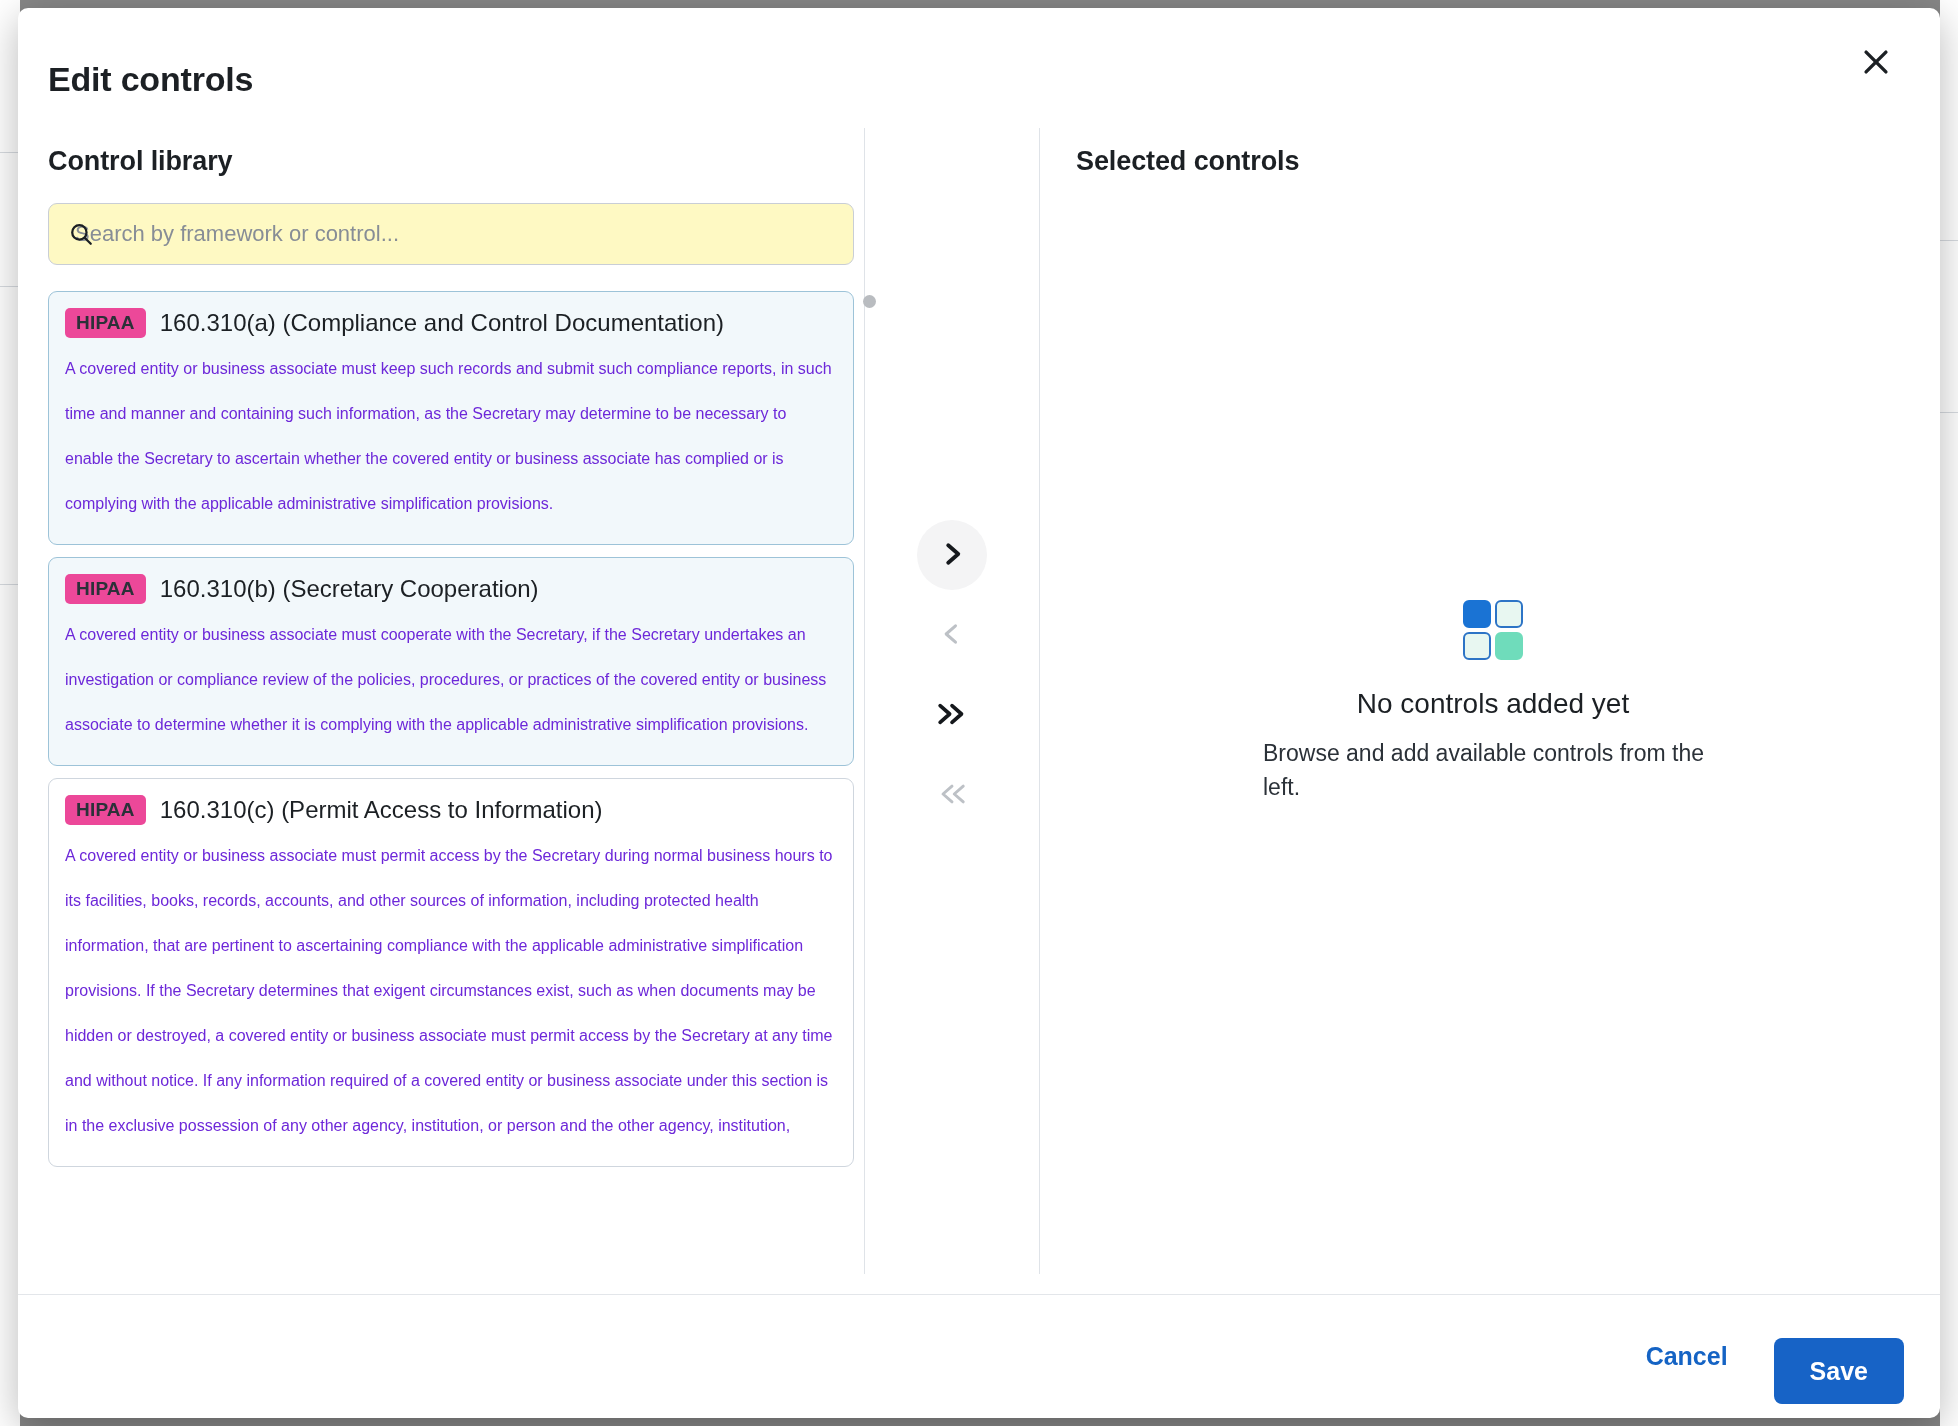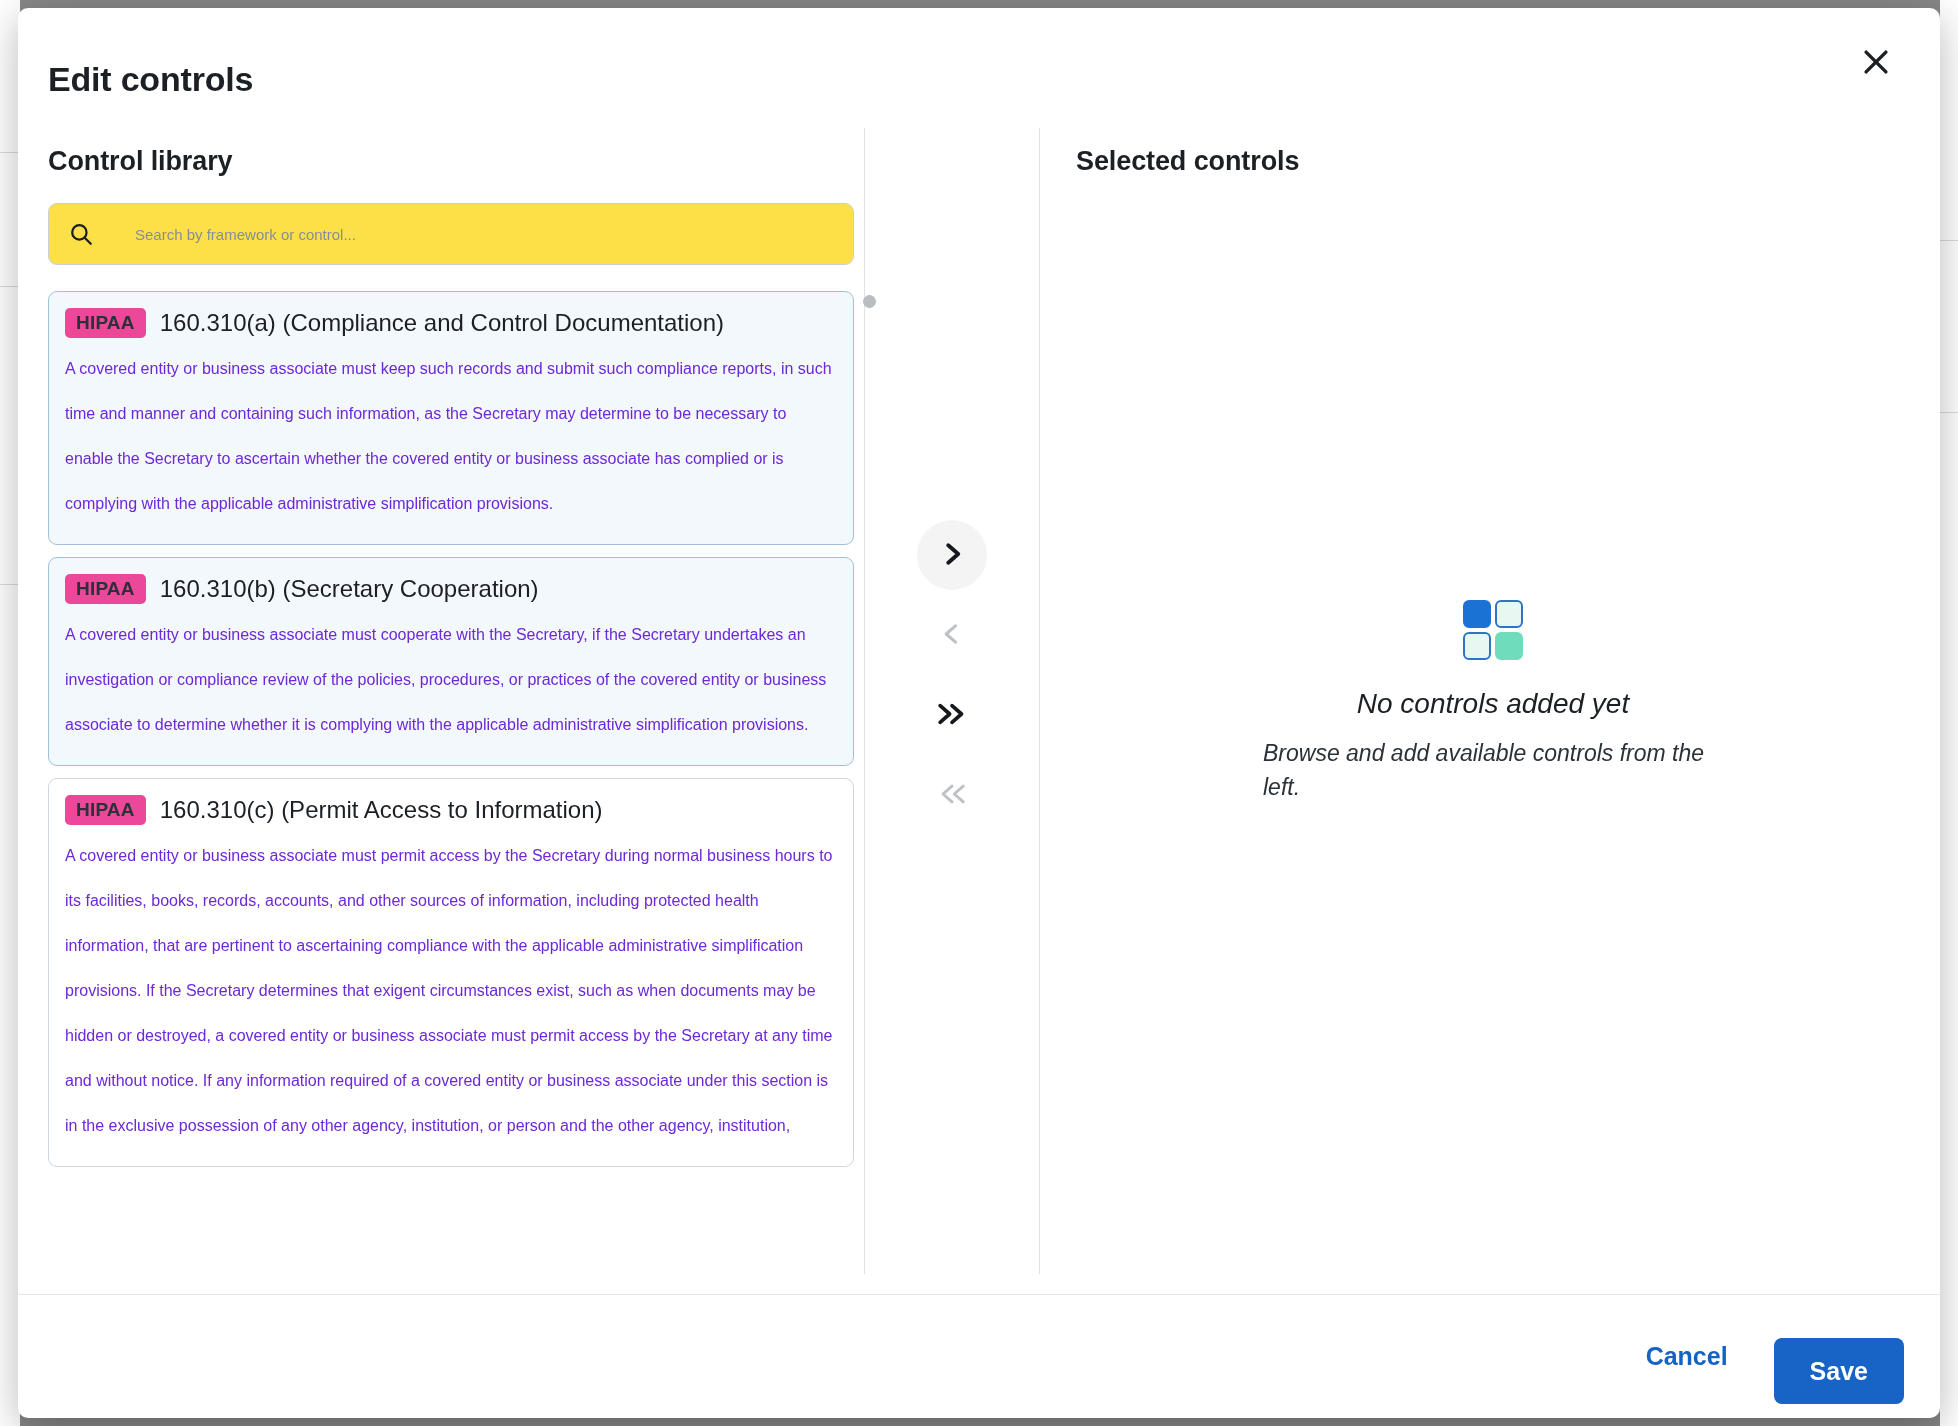--- a/index.html
+++ b/index.html
@@ -104,25 +104,25 @@
     position: relative;
     margin-top: 26px;
     width: 806px;
     height: 62px;
   }
   #search-input {
     width: 100%;
     height: 100%;
     border: 1px solid #c9ced6;
     border-radius: 9px;
-    background: #fde047;
-    font-size: 15px;
+    background: #fef9c3;
+    font-size: 22px;
     font-family: "Liberation Sans", sans-serif;
     color: #1c2024;
-    padding: 0 16px 0 86px;
+    padding: 0 16px 0 26px;
     outline: none;
   }
   #search-input::placeholder { color: #878d96; }
   #search-icon {
     position: absolute;
     left: 20px;
     top: 50%;
     transform: translateY(-50%);
     width: 26px;
     height: 26px;
@@ -250,21 +250,20 @@
     padding-left: 30px;
   }
   #empty-state {
     position: absolute;
     left: 0;
     right: 0;
     top: 480px;
     display: flex;
     flex-direction: column;
     align-items: center;
-    font-style: italic;
   }
   #empty-grid-icon {
     width: 60px;
     height: 60px;
     display: grid;
     grid-template-columns: 28px 28px;
     grid-template-rows: 28px 28px;
     gap: 4px;
     margin-bottom: 28px;
   }

